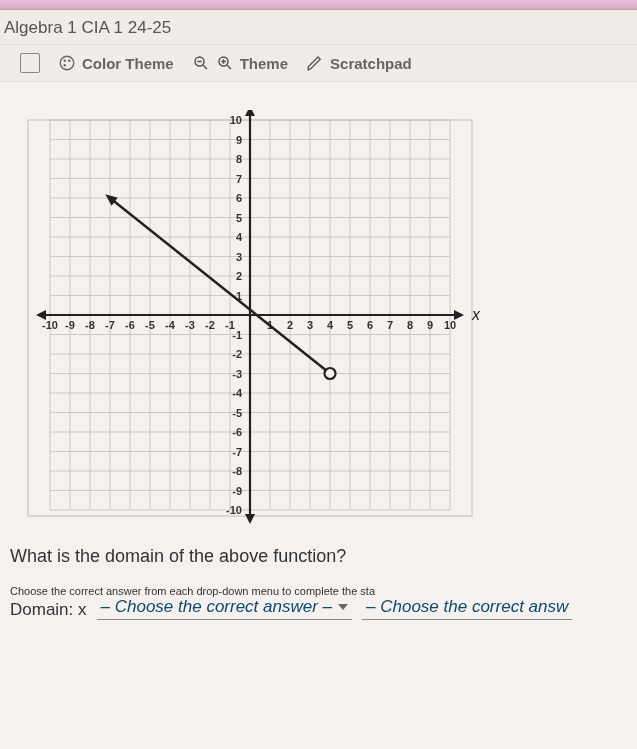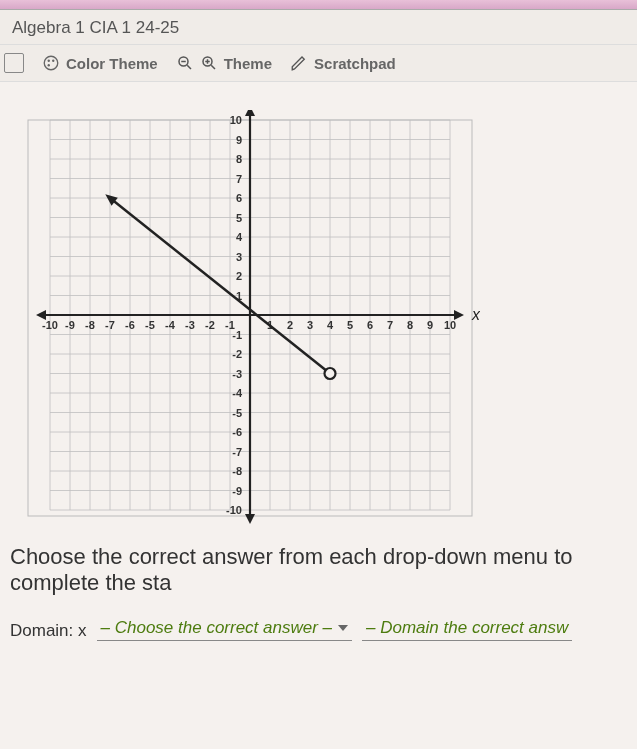--- a/index.html
+++ b/index.html
@@ -9,31 +9,31 @@
     width: 637px;
     height: 749px;
     overflow: hidden;
   }
   .top-strip {
     height: 10px;
     background: linear-gradient(#e8c0d8, #d8a8c8);
     border-bottom: 1px solid #aaa;
   }
   .title-bar {
-    padding: 8px 4px 6px 12px;
+    padding: 8px 4px 6px 4px;
     color: #555;
     font-size: 17px;
     font-weight: 500;
     background: #f0ece8;
   }
   .toolbar {
     display: flex;
     align-items: center;
     gap: 18px;
-    padding: 8px 8px 8px 4px;
+    padding: 8px 8px 8px 20px;
     border-top: 1px solid #ddd;
     border-bottom: 1px solid #ddd;
     background: #f0ece8;
     color: #666;
     font-size: 15px;
     font-weight: 600;
   }
   .tb-item { display: inline-flex; align-items: center; gap: 6px; cursor: pointer; }
   .tb-icon { width: 18px; height: 18px; display: inline-block; }
   .book-icon { width: 20px; height: 20px; border: 1.5px solid #888; border-radius: 2px; display:inline-block; }
@@ -42,35 +42,34 @@
     background: #f5f1ee;
   }
   .chart-wrap { position: relative; width: 470px; height: 420px; margin-bottom: 14px; }
   svg.chart { display:block; }
   .question {
     font-size: 18px;
     color: #333;
     margin: 16px 0 18px 0;
   }
   .instruction {
-    font-size: 22px;
+    font-size: 11px;
     color: #333;
-    margin-bottom: 22px;
   }
   .answer-row {
     font-size: 17px;
     color: #333;
     display: flex;
     align-items: flex-end;
     gap: 10px;
     flex-wrap: nowrap;
   }
   .dropdown {
     font-style: italic;
-    color: #4d7c0f;
+    color: #0c4a6e;
     border-bottom: 1px solid #888;
     padding: 0 4px 2px 4px;
     cursor: pointer;
     display: inline-flex;
     align-items: center;
     gap: 6px;
     white-space: nowrap;
   }
   .caret-down {
     width: 0; height: 0;
@@ -227,27 +226,28 @@
         <text x="232" y="33.5" font-size="11" fill="#333" text-anchor="end" font-weight="600">9</text>
         <text x="232" y="14" font-size="11" fill="#333" text-anchor="end" font-weight="600">10</text>
         <text x="462" y="210" font-size="16" font-style="italic" fill="#222">x</text>
         <text x="246" y="-6" font-size="14" font-style="italic" fill="#222">y</text>
         <line x1="100" y1="88" x2="320" y2="263.5" stroke="#222" stroke-width="2.5"></line>
         <polygon points="95.30959164296169,84.25833333336263 107.80846391256945,87.83299303577212 101.57235280150717,95.65034029750262" fill="#222"></polygon>
         <circle cx="320" cy="263.5" r="5.5" fill="#f5f1ee" stroke="#222" stroke-width="2.2"></circle>
       </svg>
   </div>
 
+  <p class="question">What is the domain of the above function?</p>
 
   <p class="instruction">Choose the correct answer from each drop-down menu to complete the sta</p>
 
   <div class="answer-row">
     <span>Domain: x</span>
     <span class="dropdown">
       <span>– Choose the correct answer –</span>
       <span class="caret-down"></span>
     </span>
     <span class="dropdown">
-      <span>– Domain the correct answ</span>
+      <span>– Choose the correct answ</span>
     </span>
   </div>
 
 </div>
 
 </body></html>

